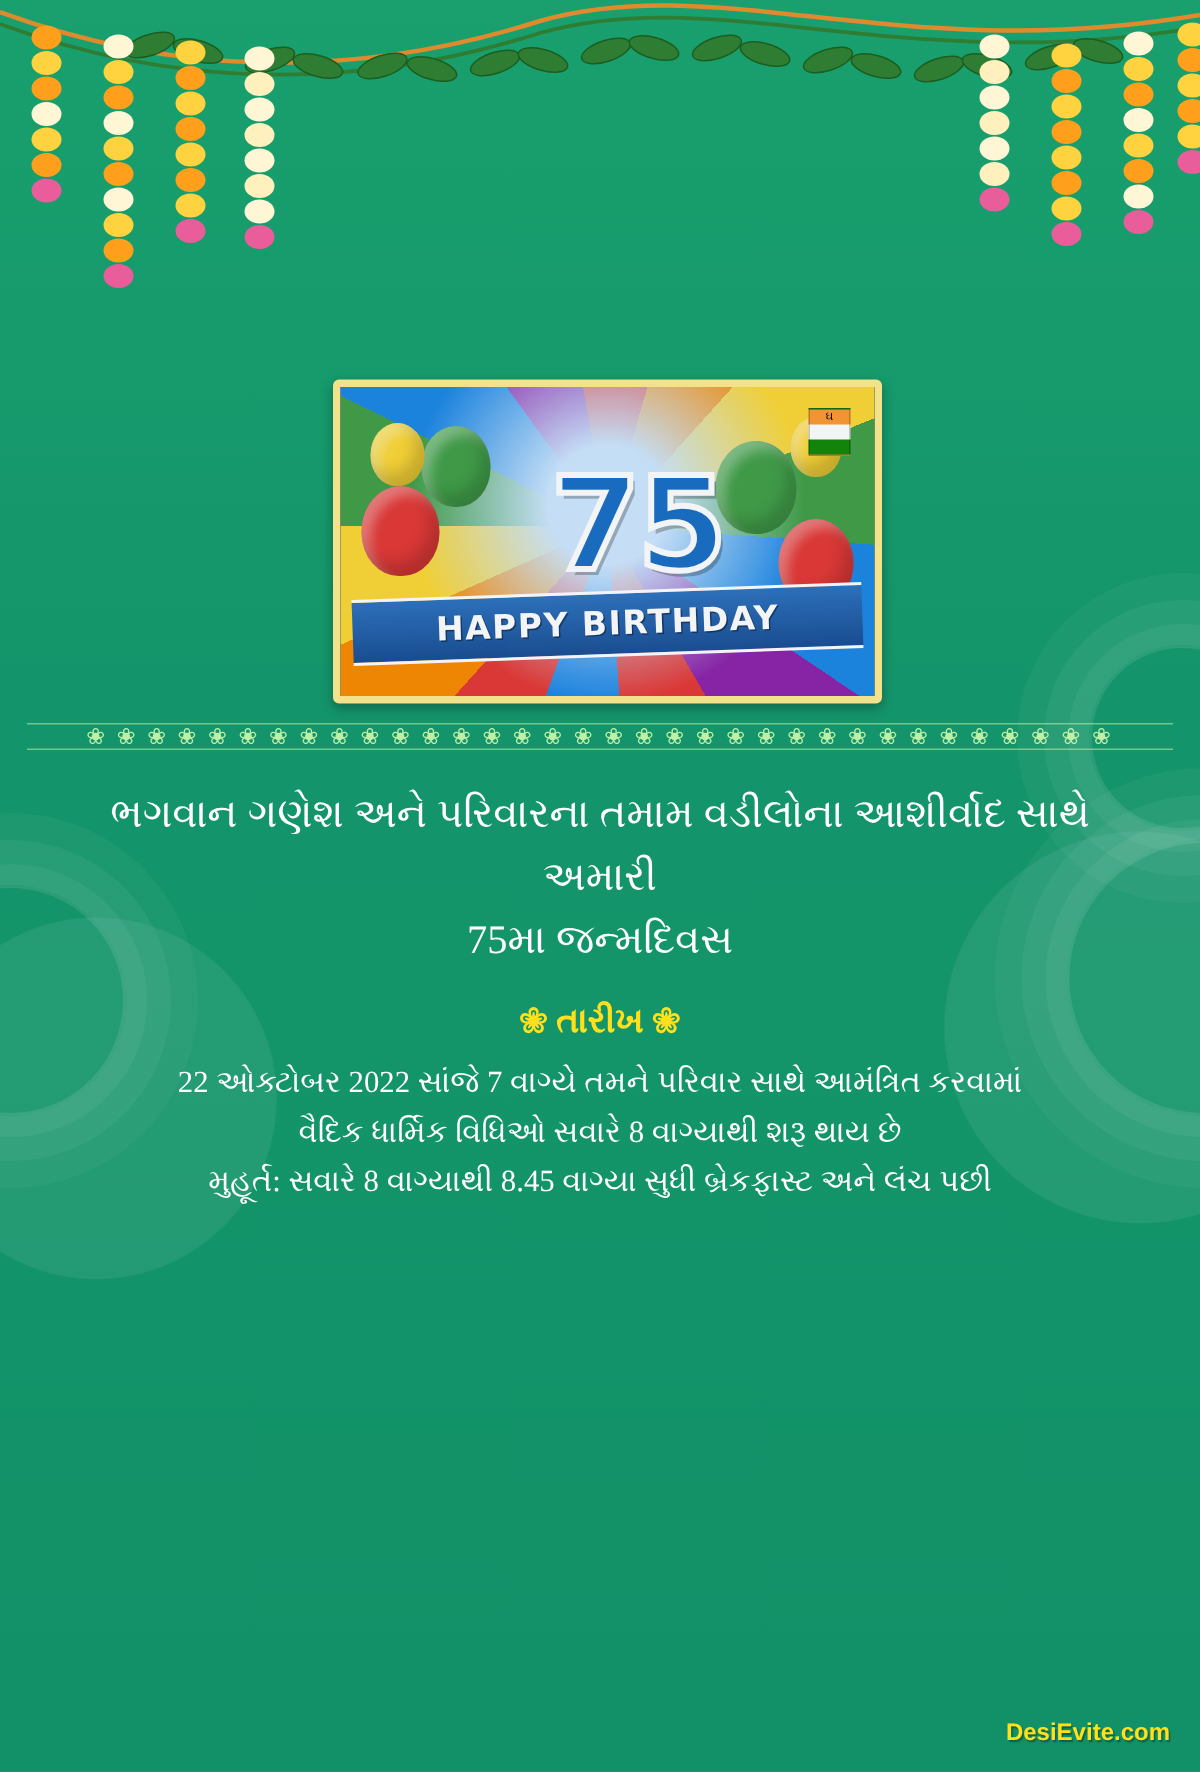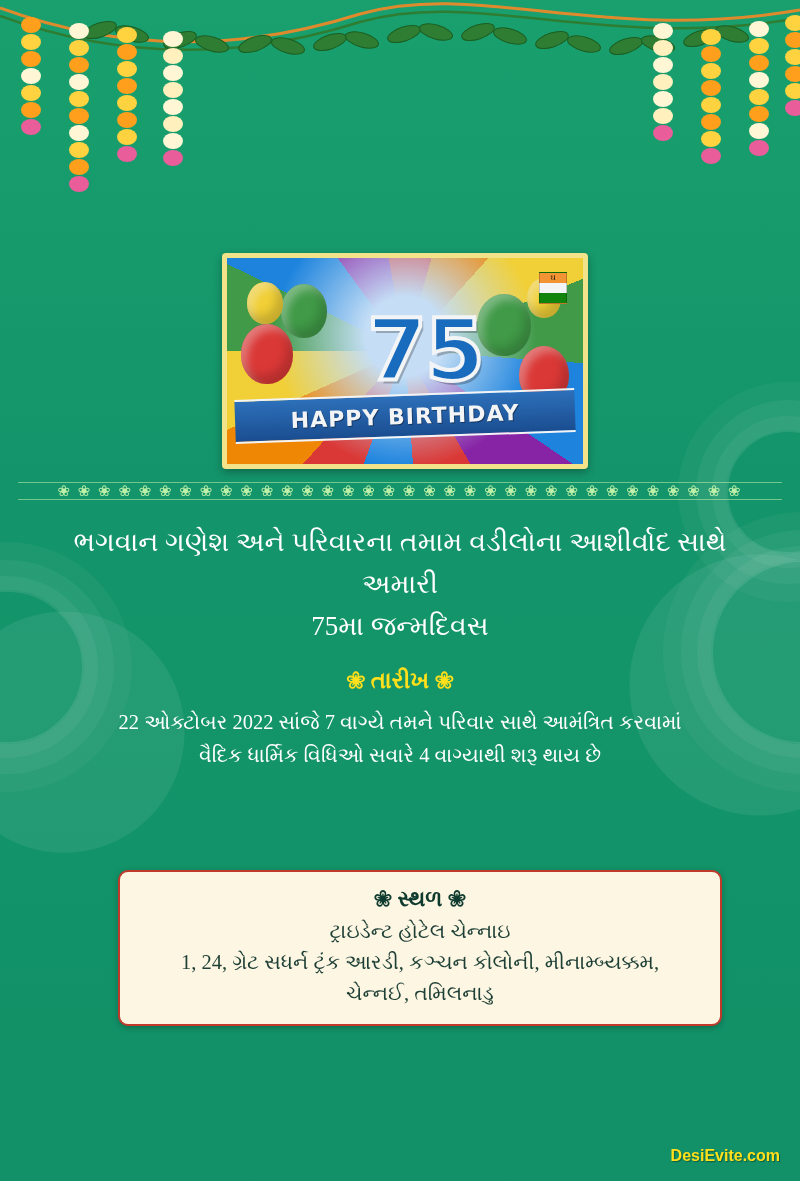--- a/index.html
+++ b/index.html
@@ -283,25 +283,20 @@
   </div>
 
   <div class="block intro">
     <div>ભગવાન ગણેશ અને પરિવારના તમામ વડીલોના આશીર્વાદ સાથે અમારી</div>
     <div>75મા જન્મદિવસ</div>
   </div>
 
   <div class="block date-head">❀ તારીખ ❀</div>
   <div class="block date-body">
     <div>22 ઓક્ટોબર 2022 સાંજે 7 વાગ્યે તમને પરિવાર સાથે આમંત્રિત કરવામાં</div>
-    <div>વૈદિક ધાર્મિક વિધિઓ સવારે 4 વાગ્યાથી શરૂ થાય છે</div>
-  </div>
-
-  <div class="venue">
-    <div class="vh">❀ સ્થળ ❀</div>
-    <div class="vline">ટ્રાઇડેન્ટ હોટેલ ચેન્નાઇ</div>
-    <div class="vline">1, 24, ગ્રેટ સધર્ન ટ્રંક આરડી, કઞ્ચન કોલોની, મીનામ્બ્યક્કમ,</div>
-    <div class="vline">ચેન્નઈ, તમિલનાડુ</div>
-  </div>
+    <div>વૈદિક ધાર્મિક વિધિઓ સવારે 8 વાગ્યાથી શરૂ થાય છે</div>
+    <div>મુહૂર્ત: સવારે 8 વાગ્યાથી 8.45 વાગ્યા સુધી બ્રેકફાસ્ટ અને લંચ પછી</div>
+  </div>
+
 
 
   <div class="brand">DesiEvite.com</div>
 </div>
 
 </body></html>

